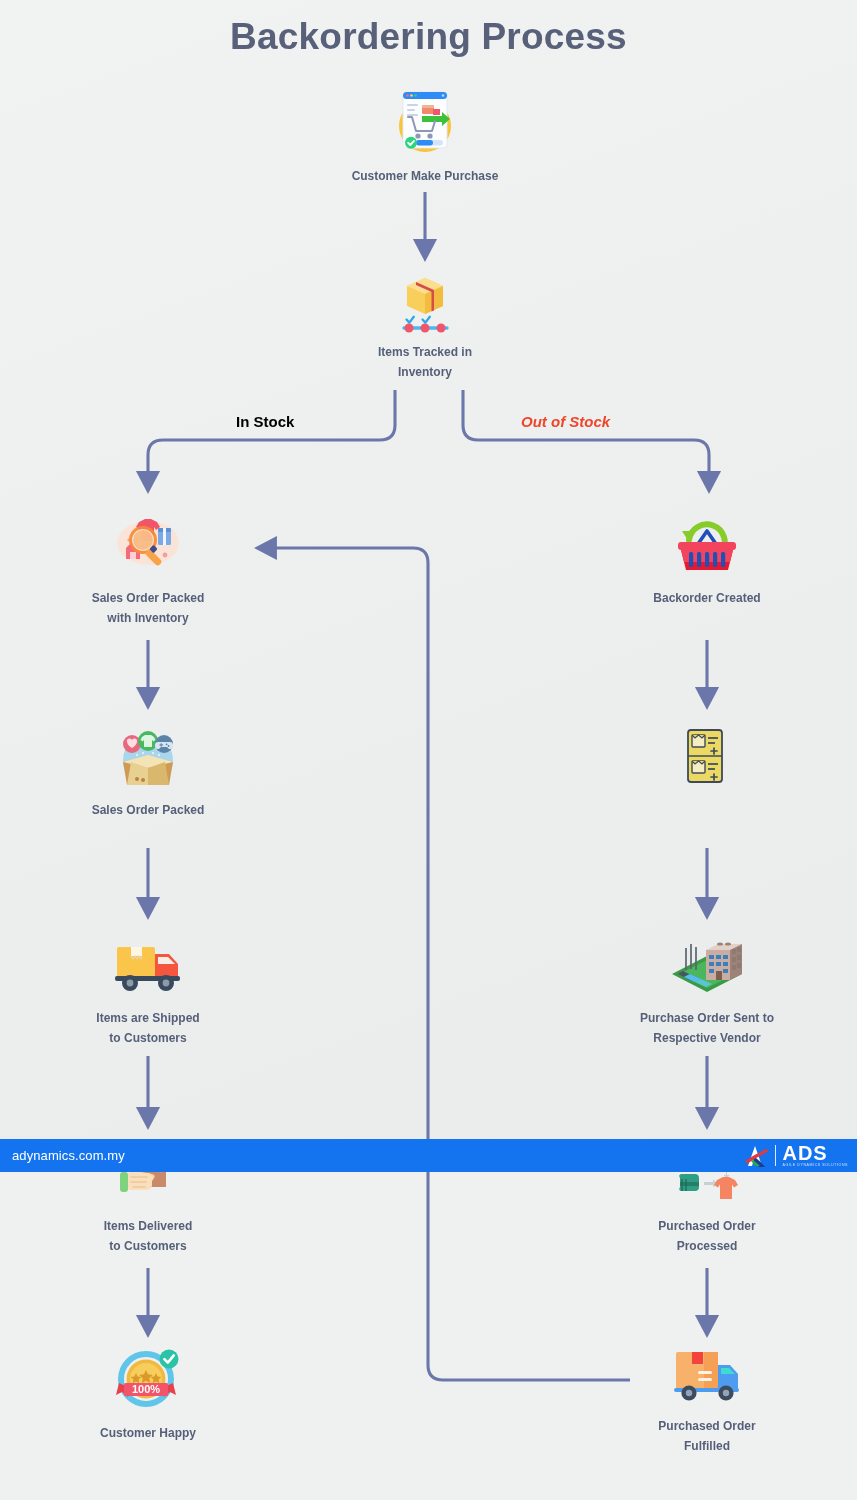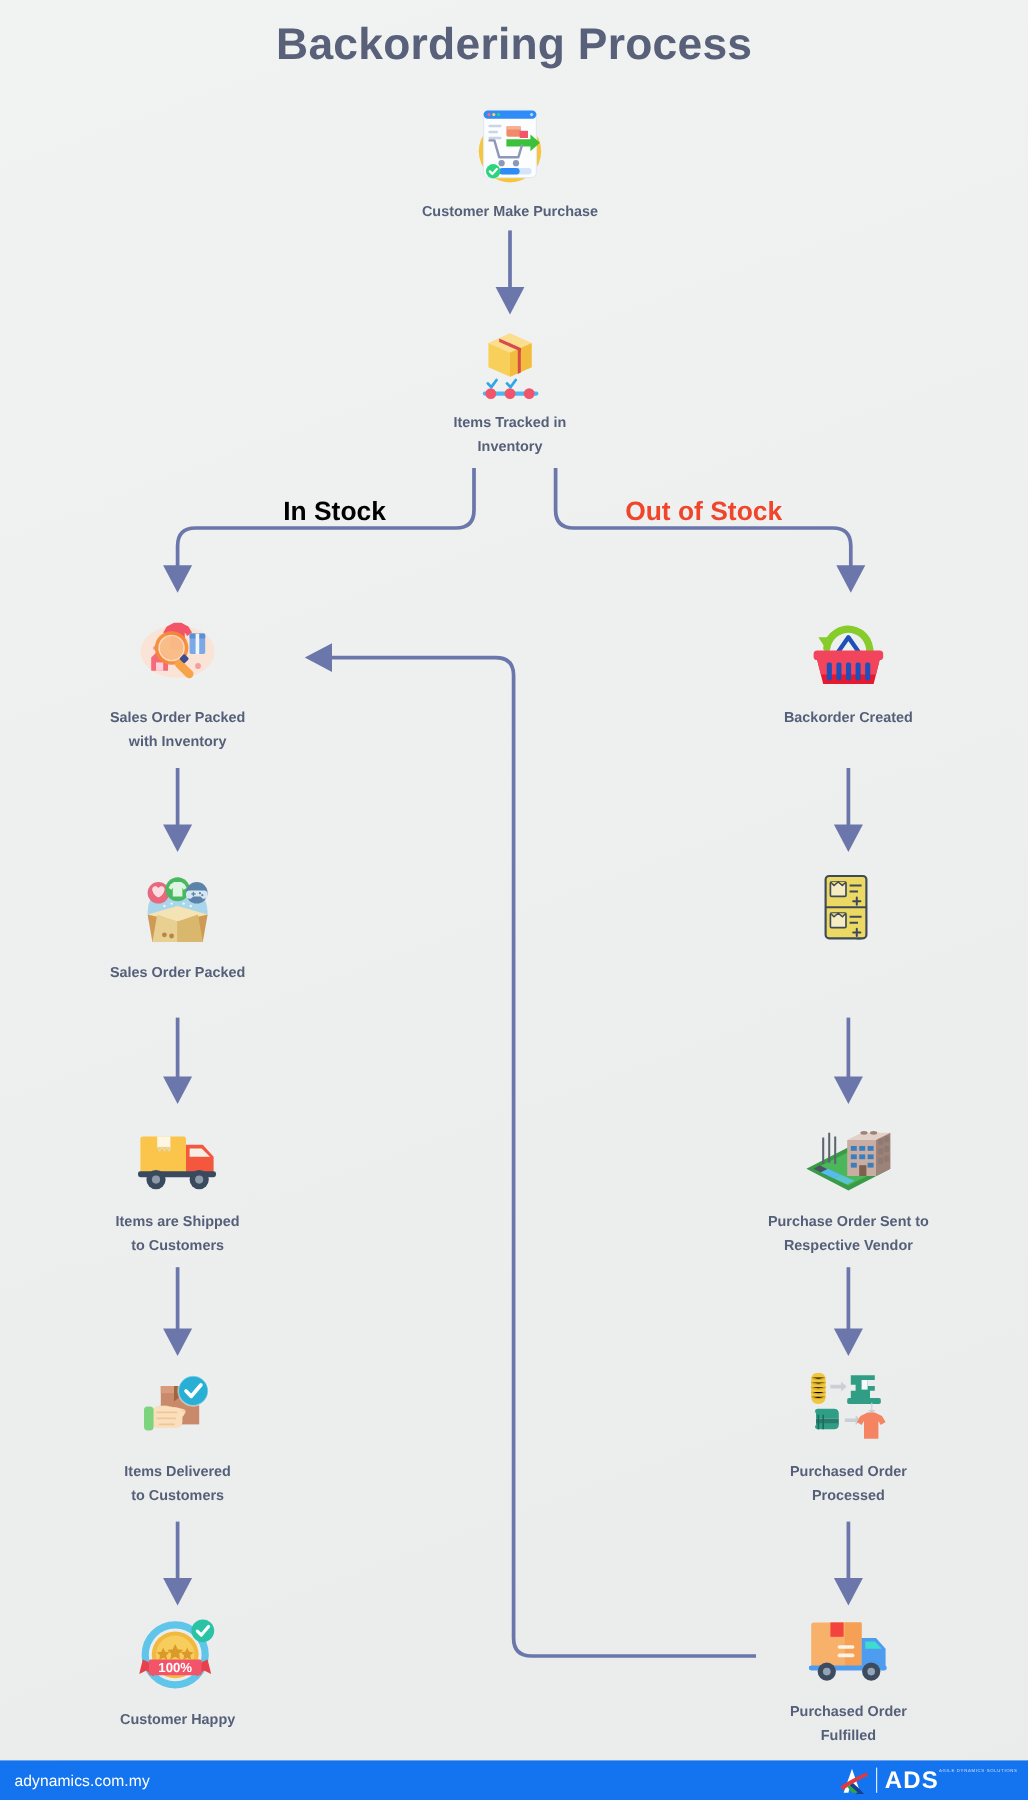--- a/index.html
+++ b/index.html
@@ -4,21 +4,21 @@
 <style>
   * { box-sizing: border-box; margin: 0; padding: 0; }
   html, body {
     width: 857px; height: 1500px;
     background: #eff1f1;
     font-family: "Liberation Sans", sans-serif;
     overflow: hidden;
   }
   #page {
     position: relative;
-    width: 857px; height: 1500px;
+    width: 857px; height: 1172px;
     background: linear-gradient(160deg,#f1f3f3 0%,#edefef 55%,#eaecec 100%);
   }
 
   
   .title {
     position: absolute; left: 0; top: 16px; width: 857px;
     text-align: center;
     font-size: 37px; font-weight: 700; letter-spacing: .2px;
     color: #586179;
   }
@@ -33,34 +33,34 @@
     margin-top: 8px;
     font-size: 12px; line-height: 20px; font-weight: 700;
     color: #555f78; white-space: pre-line;
   }
 
   
   #wires { position: absolute; left: 0; top: 0; width: 857px; height: 1500px; }
 
   
   .branch-label {
-    position: absolute; font-size: 22px; font-weight: 600;
+    position: absolute; font-size: 15px; font-weight: 600;
   }
 
   
   .footer {
     position: absolute; left: 0; bottom: 0; width: 857px; height: 33px;
     background: #1473ef; display: flex; align-items: center;
     justify-content: space-between; padding: 0 9px 0 12px;
   }
   .footer .site {
     color: #ffffff; font-size: 13px; letter-spacing: .1px;
   }
   .logo-wrap { display: flex; align-items: center; gap: 6px; }
-  .logo-text { display: flex; flex-direction: row; align-items: flex-start; line-height: 1; text-align: center; }
+  .logo-text { display: flex; flex-direction: column; align-items: flex-start; line-height: 1; text-align: center; }
   .logo-ads {
     color: #fff; font-size: 20px; font-weight: 700; letter-spacing: 1px;
   }
   .logo-sub {
     color: #cfe1fb; font-size: 3.6px; letter-spacing: .55px; margin-top: 1.5px;
   }
   .logo-divider { width: 1.5px; height: 21px; background: #ffffff; opacity:.85; }
 </style>
 </head>
 <body>
@@ -91,21 +91,21 @@
       <path d="M707,640 L707,697"></path>
       <path d="M707,848 L707,907"></path>
       <path d="M707,1056 L707,1117"></path>
       <path d="M707,1268 L707,1325"></path>
 
       <path d="M630,1380 L443,1380 Q428,1380 428,1365 L428,563 Q428,548 413,548 L267,548"></path>
     </g>
   </svg>
 
   <div class="branch-label" style="left:236px; top:413px;">In Stock</div>
-  <div class="branch-label" style="left:521px; top:413px; color:#f0452a;">Out of Stock</div>
+  <div class="branch-label" style="left:521px; top:413px; color:#f0452a;font-style:italic;">Out of Stock</div>
 
   <div class="node" style="left:305px; top:88px; width:240px;">
     <div class="icon">
       <svg viewBox="0 0 78 70" width="78" height="70">
         <circle cx="39" cy="38" r="26" fill="#f7c53a"></circle>
         <rect x="17" y="4" width="44" height="56" rx="4" fill="#fbfdff" stroke="#e3e9f2" stroke-width="1"></rect>
         <rect x="17" y="4" width="44" height="7" rx="3.5" fill="#2f8cf7"></rect>
         <circle cx="21.5" cy="7.5" r="1.3" fill="#ff6b6b"></circle>
         <circle cx="25.5" cy="7.5" r="1.3" fill="#ffd166"></circle>
         <circle cx="29.5" cy="7.5" r="1.3" fill="#2bd47d"></circle>

